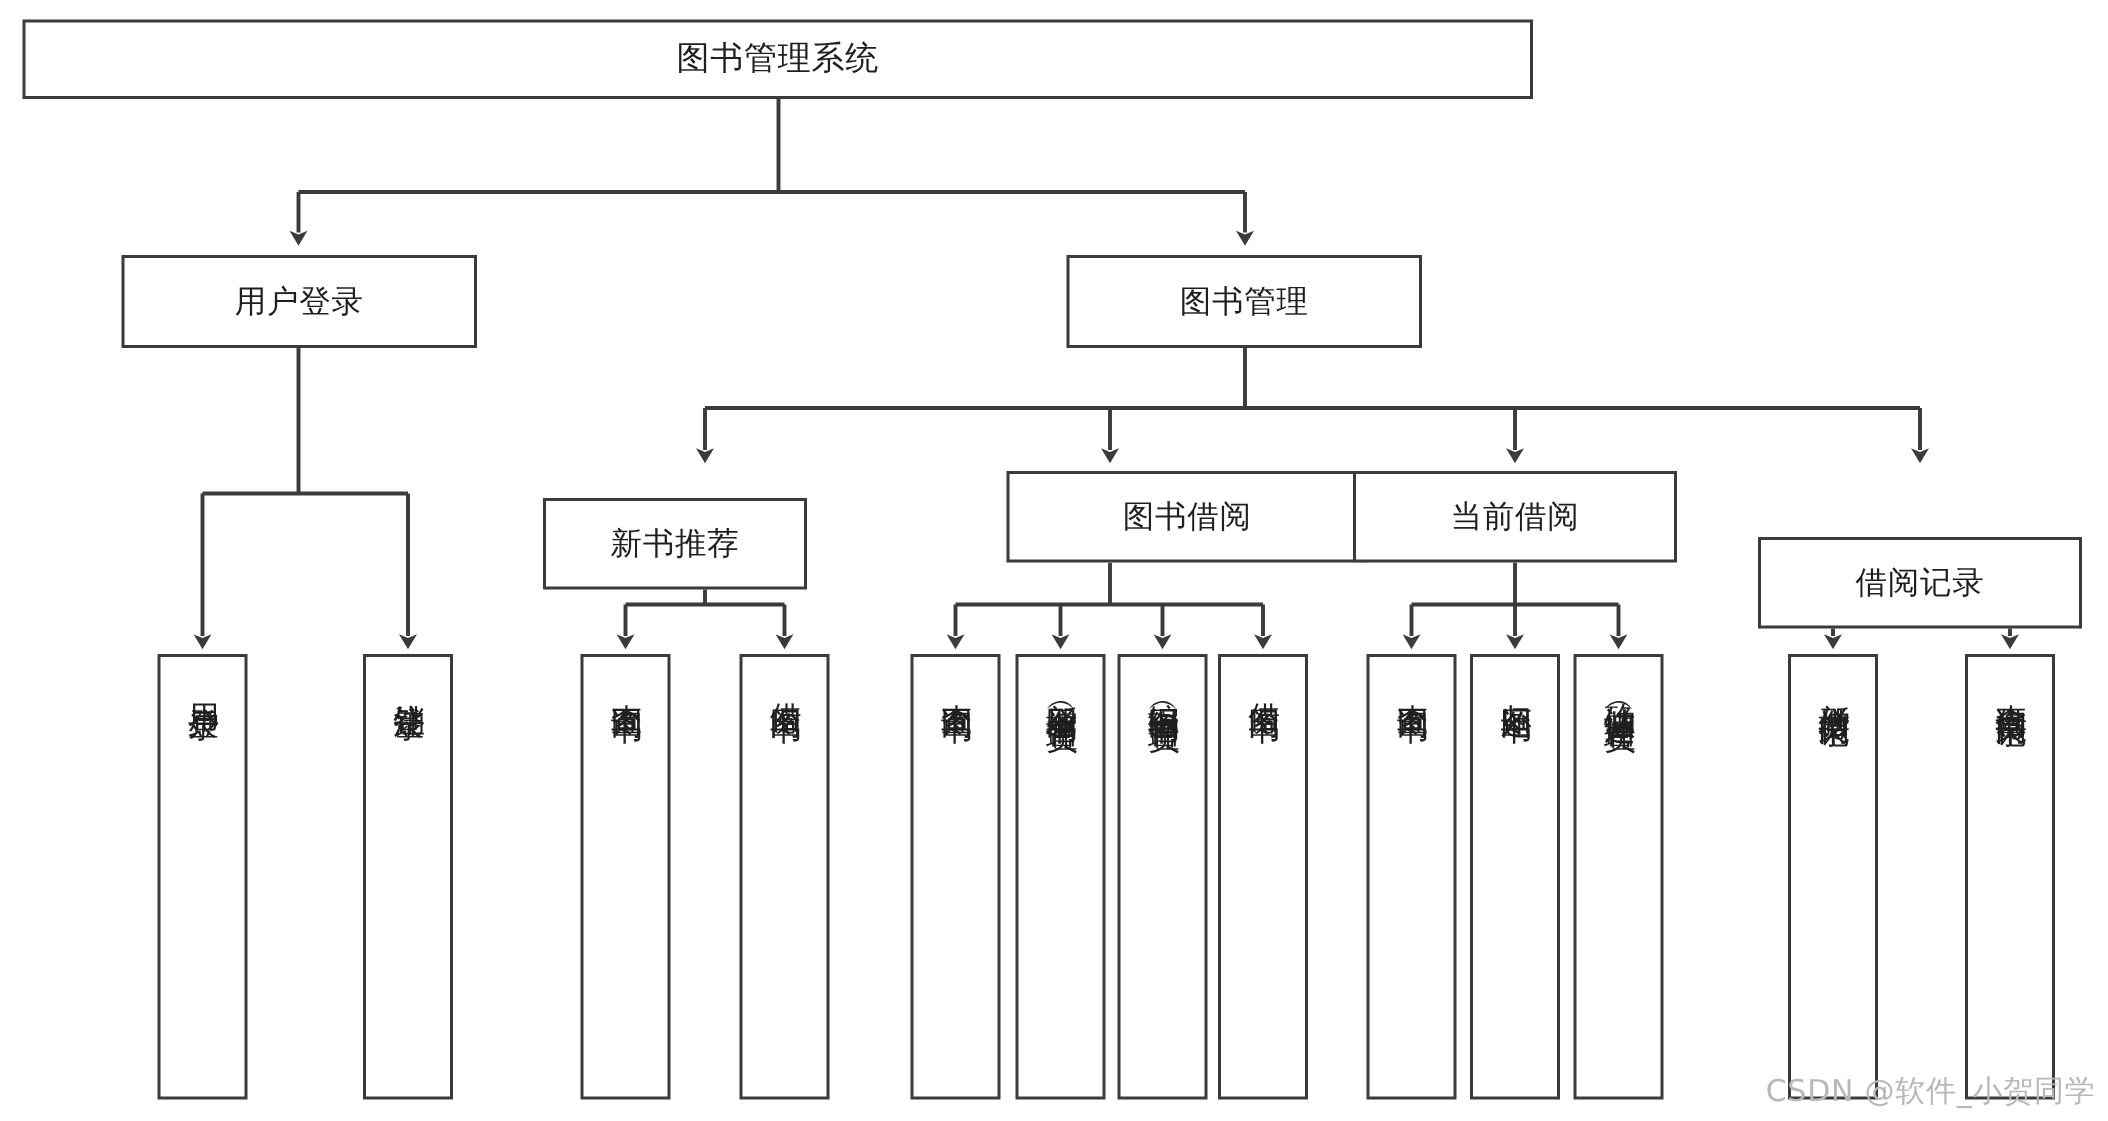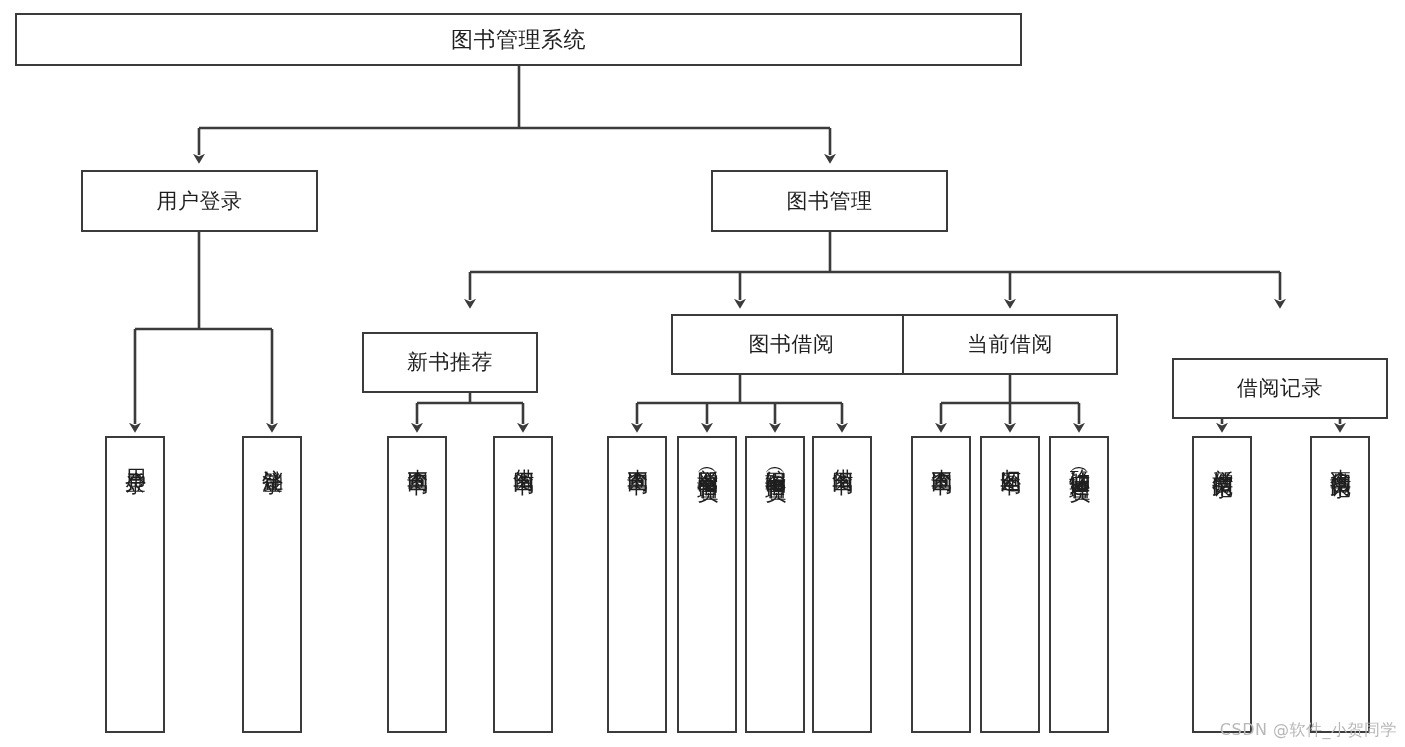--- a/index.html
+++ b/index.html
@@ -57,21 +57,21 @@
     font-size:21px;
     line-height:1.32;
     letter-spacing:2px;
     color:#1f1f1f;
     white-space:nowrap;
   }
   .watermark{
     position:absolute;
     right:8px;
     bottom:6px;
-    font-size:16px;
+    font-size:20px;
     color:#b8b8b8;
     letter-spacing:.5px;
     user-select:none;
     white-space:nowrap;
   }
 </style>
 </head>
 <body>
 
 <div id="canvas">

